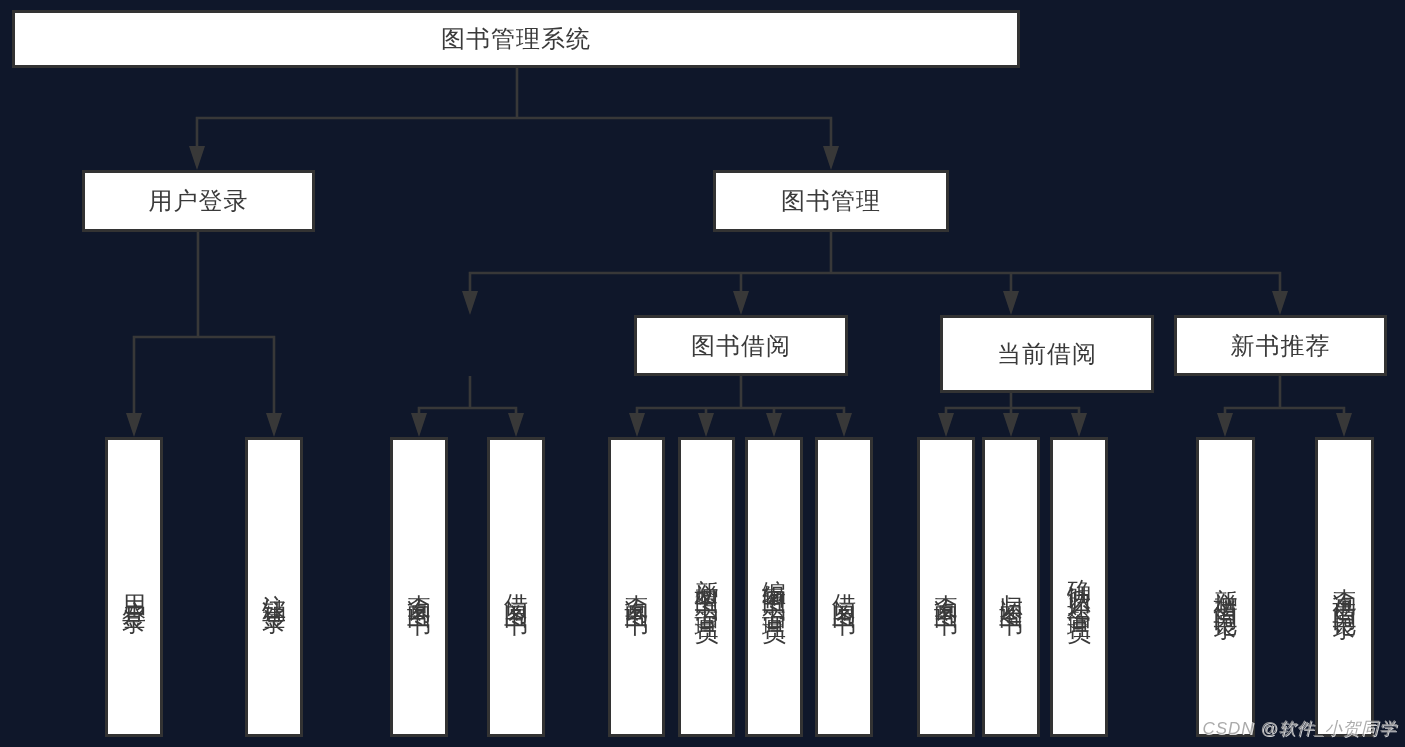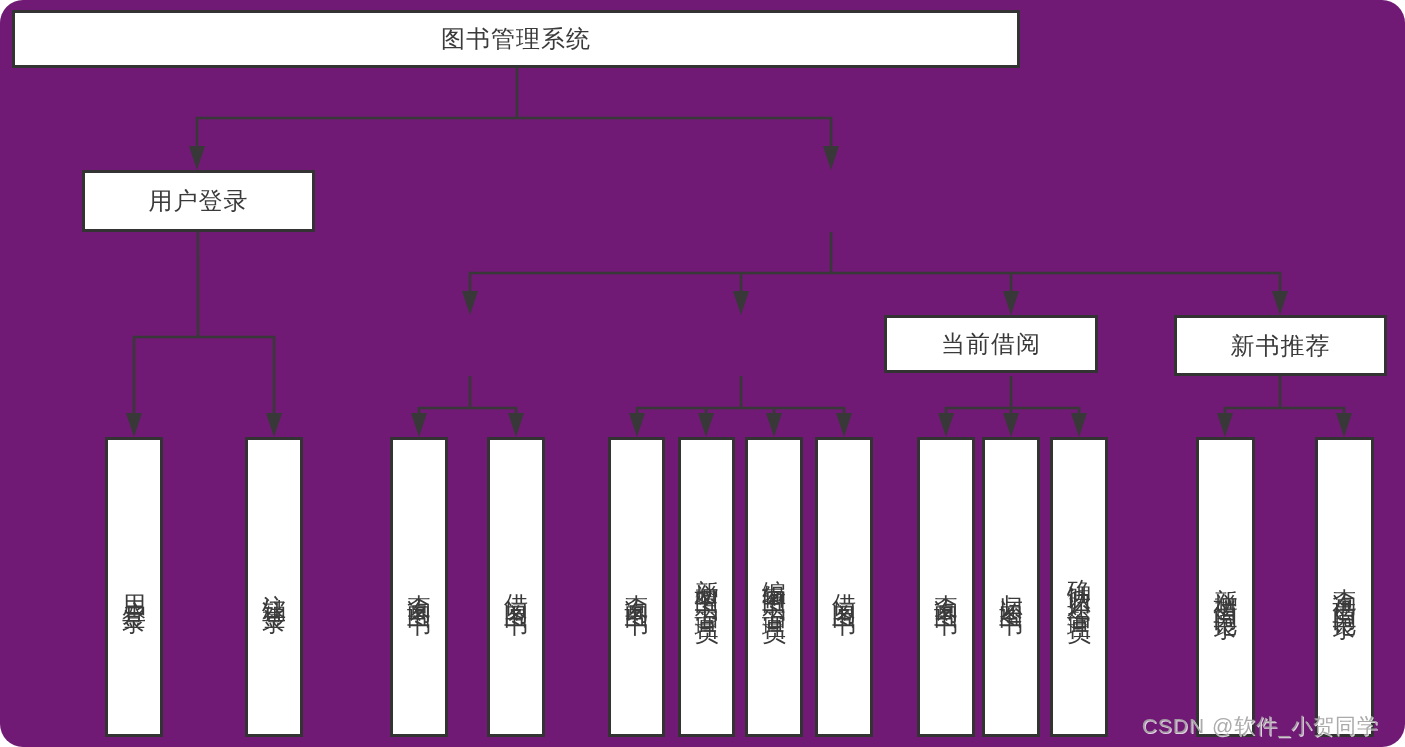--- a/index.html
+++ b/index.html
@@ -5,23 +5,22 @@
   html, body {
     margin: 0;
     padding: 0;
     background: #ffffff;
     font-family: "Liberation Sans", "DejaVu Sans", sans-serif;
   }
   #canvas {
     position: relative;
     width: 1405px;
     height: 747px;
-    background: #701a75;
+    background: #0f172a;
     overflow: hidden;
-    border-radius: 23px;
   }
   #connectors {
     position: absolute;
     left: 0; top: 0;
     width: 1405px;
     height: 747px;
     pointer-events: none;
   }
   .node {
     position: absolute;
@@ -45,27 +44,28 @@
   }
   .vnode span {
     writing-mode: vertical-rl;
     text-orientation: mixed;
     letter-spacing: 6px;
     font-size: 24px;
     color: #3a3a3a;
   }
   .watermark {
     position: absolute;
-    right: 26px;
+    right: 8px;
     bottom: 7px;
-    font-size: 21px;
+    font-size: 17px;
     color: rgba(164,164,164,0.92);
     letter-spacing: 1px;
     text-shadow: 1px 1px 0 rgba(255,255,255,0.8);
     white-space: nowrap;
+    font-style: italic;
   }
 </style>
 </head>
 <body>
 
 <div id="canvas">
 
   <svg id="connectors" viewBox="0 0 1405 747" xmlns="http://www.w3.org/2000/svg">
     <g stroke="#383838" stroke-width="2.6" fill="none">
 
@@ -106,22 +106,28 @@
     </g>
   </svg>
 
   <div class="node hnode" style="left:12px; top:10px; width:1008px; height:58px;">
     <span>图书管理系统</span>
   </div>
 
   <div class="node hnode" style="left:82px; top:170px; width:233px; height:62px;">
     <span>用户登录</span>
   </div>
+  <div class="node hnode" style="left:713px; top:170px; width:236px; height:62px;">
+    <span>图书管理</span>
+  </div>
 
-  <div class="node hnode" style="left:884px; top:315px; width:214px; height:58px;">
+  <div class="node hnode" style="left:634px; top:315px; width:214px; height:61px;">
+    <span>图书借阅</span>
+  </div>
+  <div class="node hnode" style="left:940px; top:315px; width:214px; height:78px;">
     <span>当前借阅</span>
   </div>
   <div class="node hnode" style="left:1174px; top:315px; width:213px; height:61px;">
     <span>新书推荐</span>
   </div>
 
   <div class="node vnode" style="left:105px; width:58px;">
     <span>用户登录</span>
   </div>
   <div class="node vnode" style="left:245px; width:58px;">

